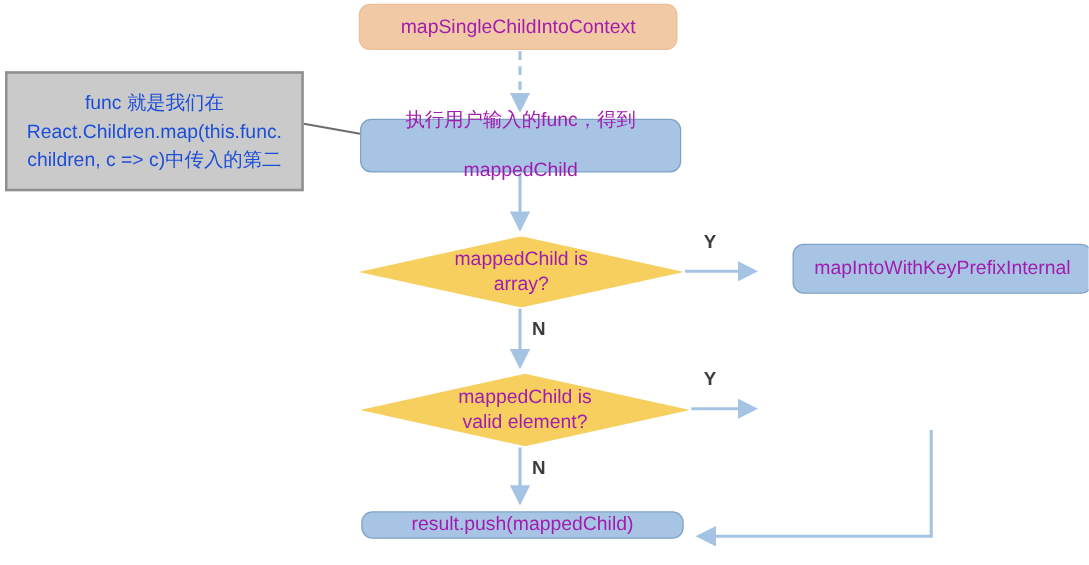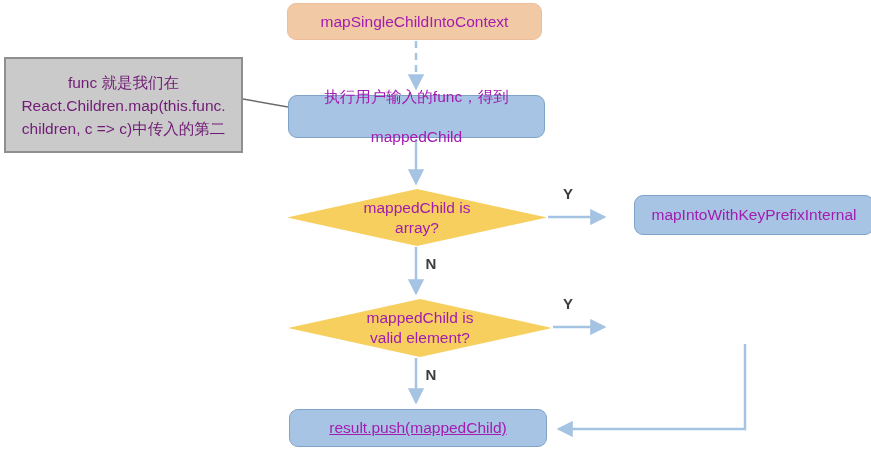--- a/index.html
+++ b/index.html
@@ -48,21 +48,21 @@
   }
   .diamond {
     background: #F6CF5F;
     clip-path: polygon(50% 0, 100% 50%, 50% 100%, 0 50%);
   }
   .note {
     position: absolute;
     z-index: 2;
     background: #CACACA;
     border: 2px solid #8F8F8F;
-    color: #701a75;
+    color: #1d4ed8;
     font-size: 15.5px;
     line-height: 23px;
     text-align: center;
     display: flex;
     flex-direction: column;
     align-items: center;
     justify-content: center;
     box-sizing: border-box;
   }
   .edge-label {
@@ -75,21 +75,21 @@
     text-align: center;
   }
   
   #n-start   { left: 287px; top: 3px;   width: 255px; height: 37px; }
   #n-note    { left: 4px;   top: 57px;  width: 239px; height: 96px; }
   #n-exec    { left: 288px; top: 95px;  width: 257px; height: 43px; }
   #n-d1      { left: 287px; top: 189px; width: 260px; height: 57px; }
   #n-mapinto { left: 634px; top: 195px; width: 240px; height: 40px; }
   #n-d2      { left: 288px; top: 299px; width: 264px; height: 58px; }
   #n-clone   { left: 613px; top: 303px; width: 256px; height: 40px; }
-  #n-result  { left: 289px; top: 409px; width: 258px; height: 38px; text-decoration: underline; }
+  #n-result  { left: 289px; top: 409px; width: 258px; height: 22px; }
   #lbl-y1 { left: 558px; top: 185px; }
   #lbl-n1 { left: 421px; top: 255px; }
   #lbl-y2 { left: 558px; top: 295px; }
   #lbl-n2 { left: 421px; top: 366px; }
 </style>
 </head>
 <body>
 
 <div class="canvas">
 

